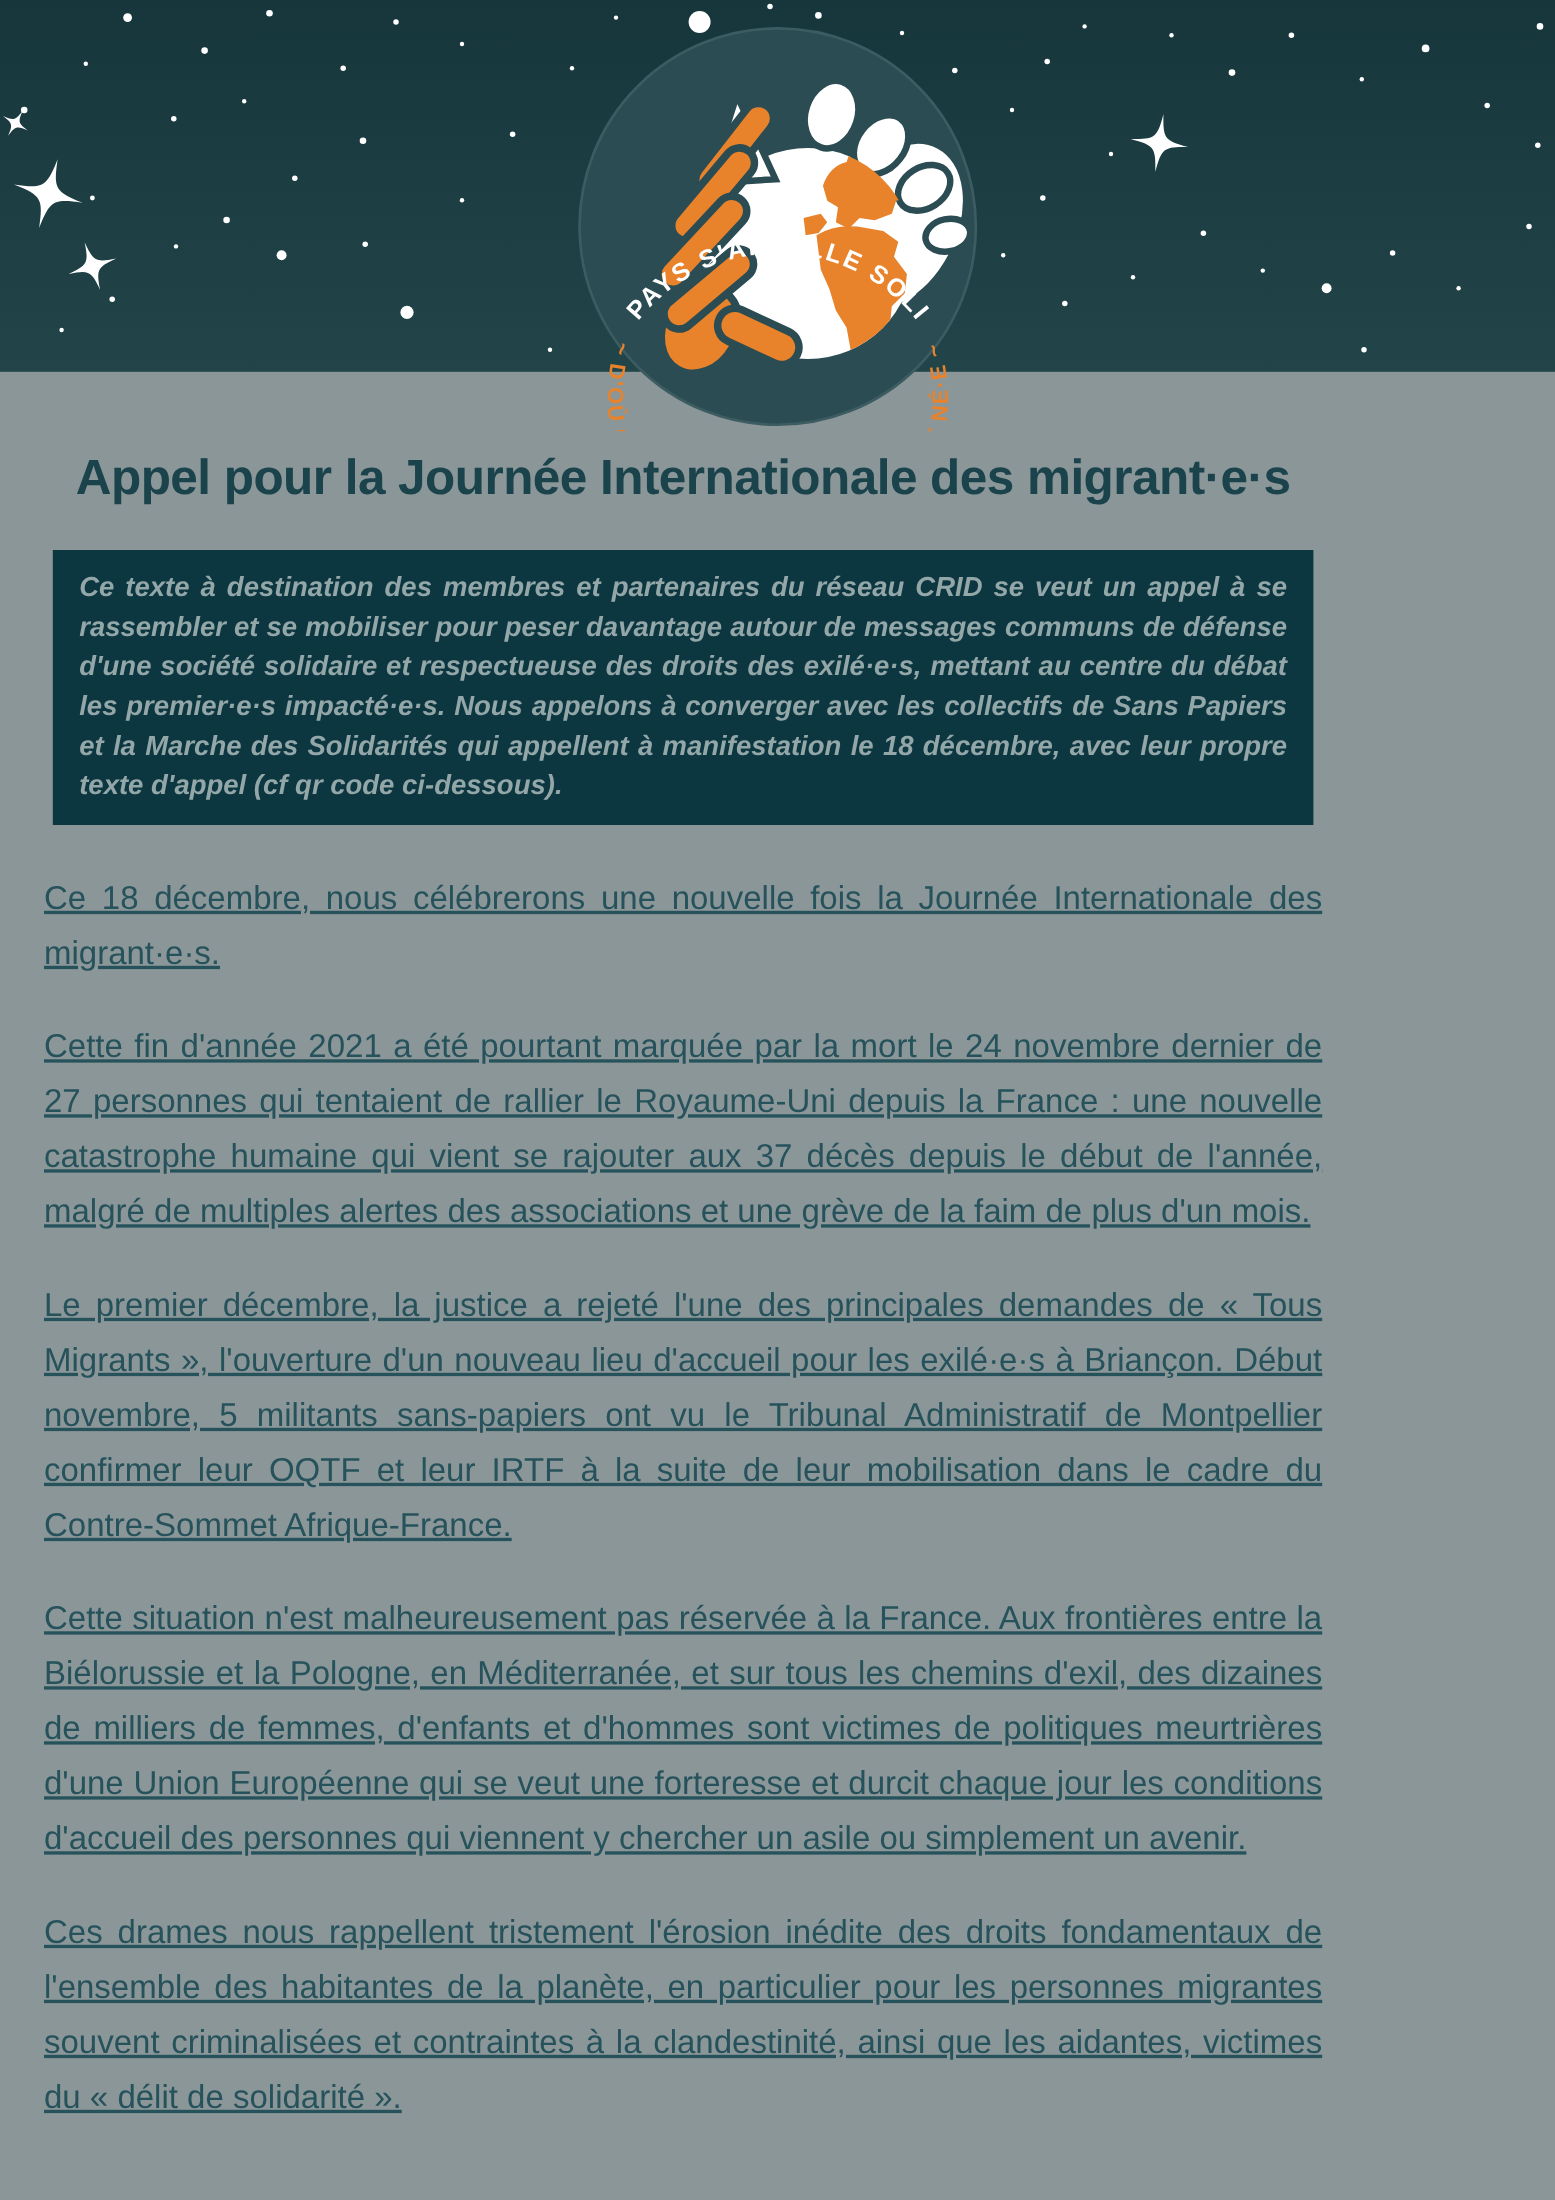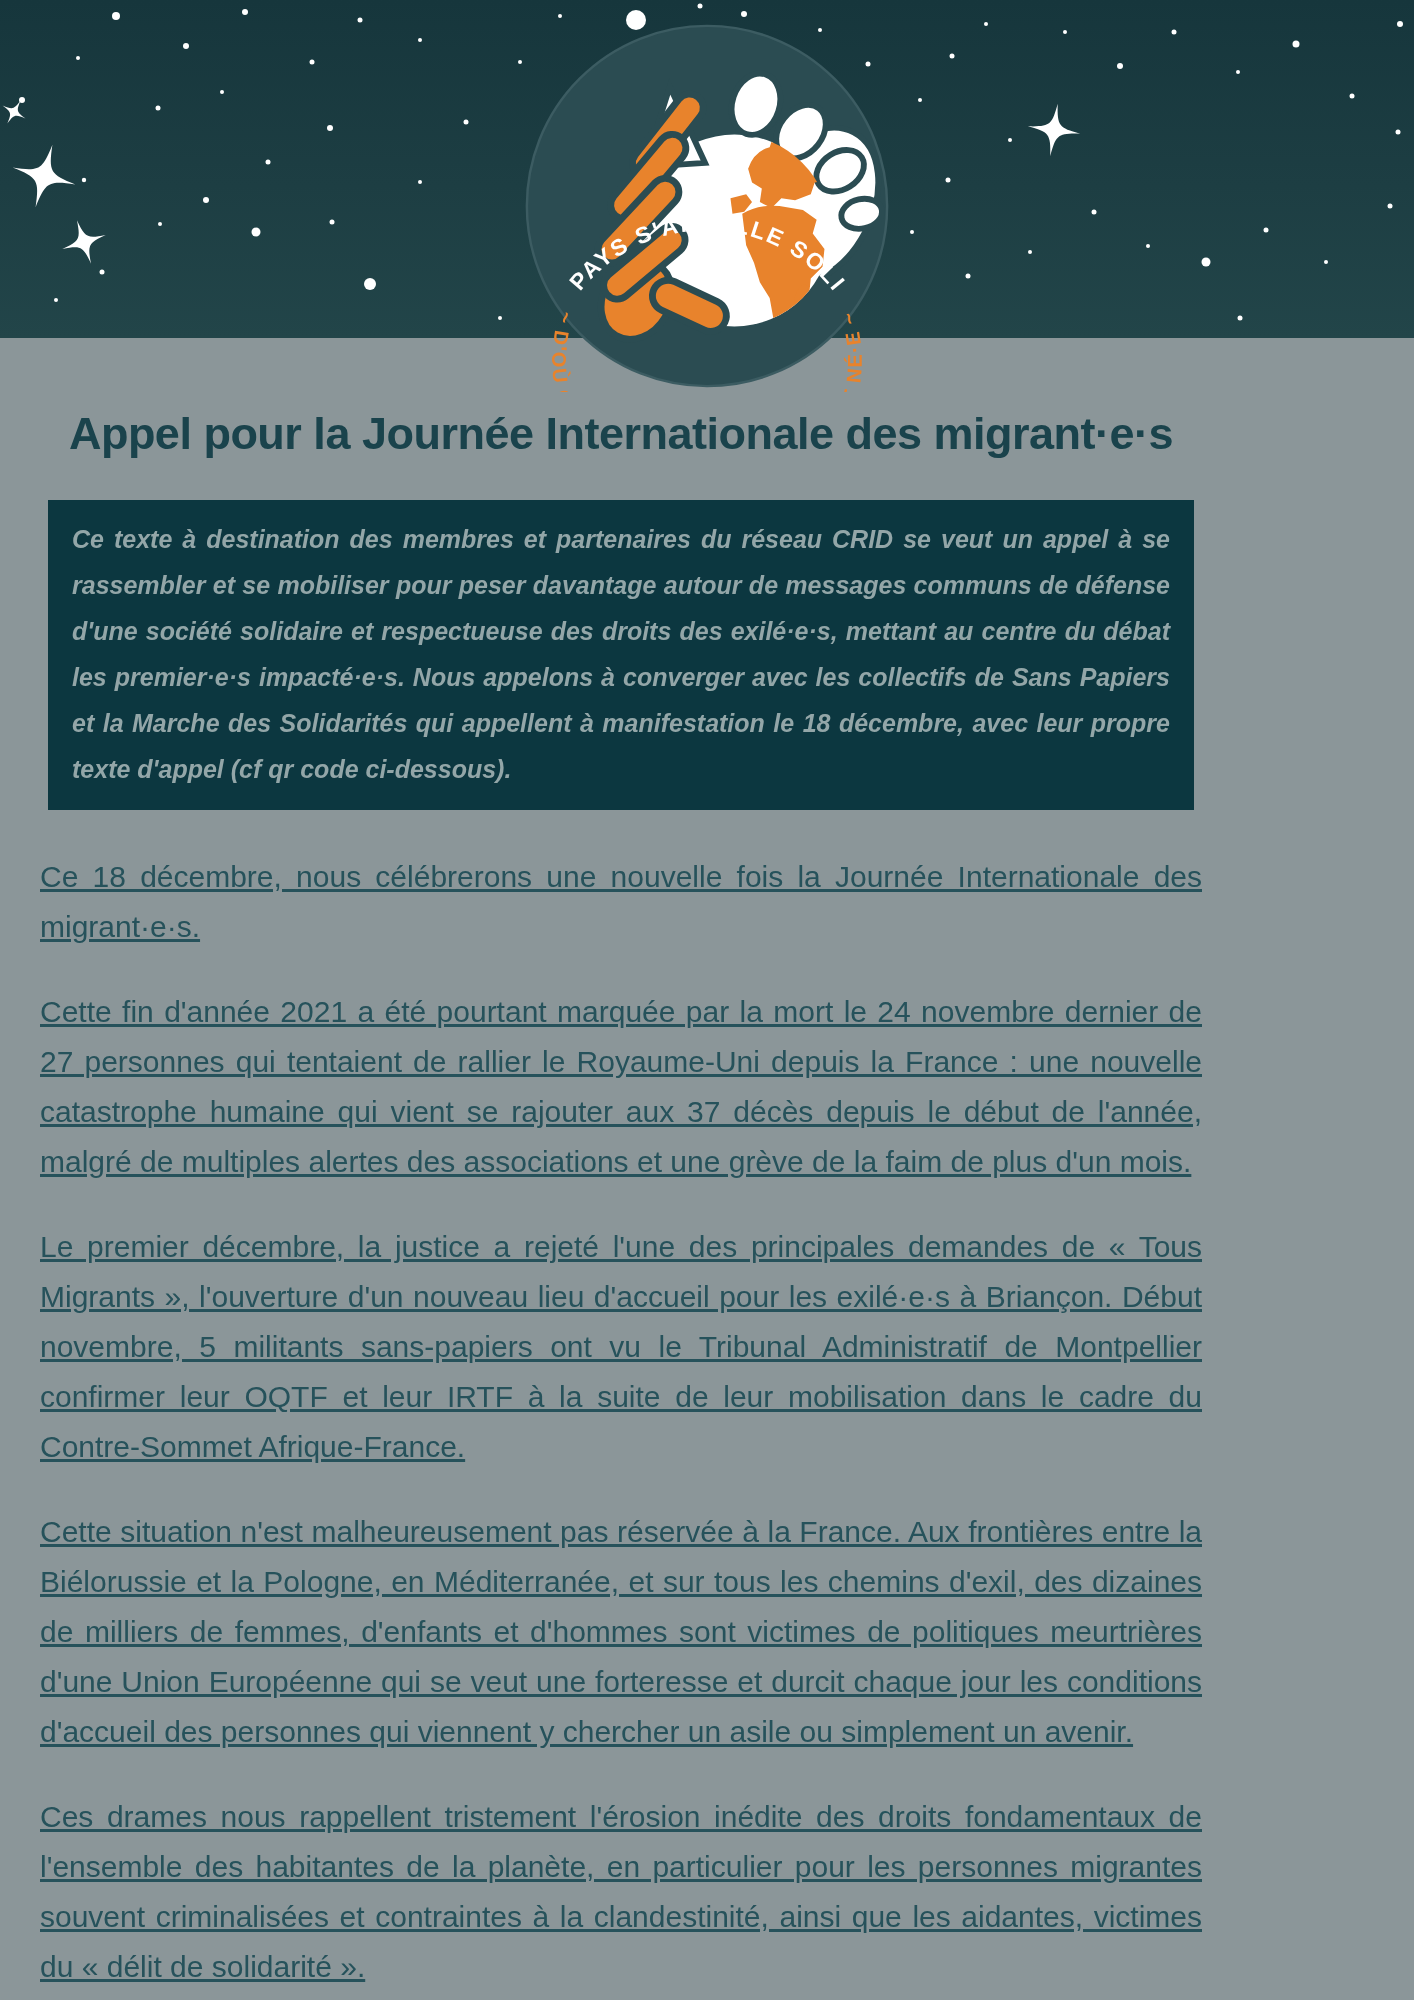--- a/index.html
+++ b/index.html
@@ -34,21 +34,21 @@
   
   .content{position:absolute; top:338px; left:0; width:1242px;}
   h1.title{
     margin:70px 40px 0; text-align:center;
     font-size:45px; font-weight:bold; color:var(--title-ink); letter-spacing:-0.5px;
   }
   .callout{
     margin:40px 48px 0; background:var(--box-bg); padding:16px 24px 18px;
   }
   .callout p{
-    color:var(--box-text); font-size:25px; line-height:46px;
+    color:var(--box-text); font-size:25px; line-height:36px;
     font-style:italic; font-weight:bold; text-align:justify;
   }
   .body-text{margin:42px 40px 0;}
   .body-text p{
     color:var(--ink); font-size:30px; line-height:50px;
     text-align:justify; margin-bottom:35px;text-decoration:underline;
   }
 </style>
 </head>
 <body>

